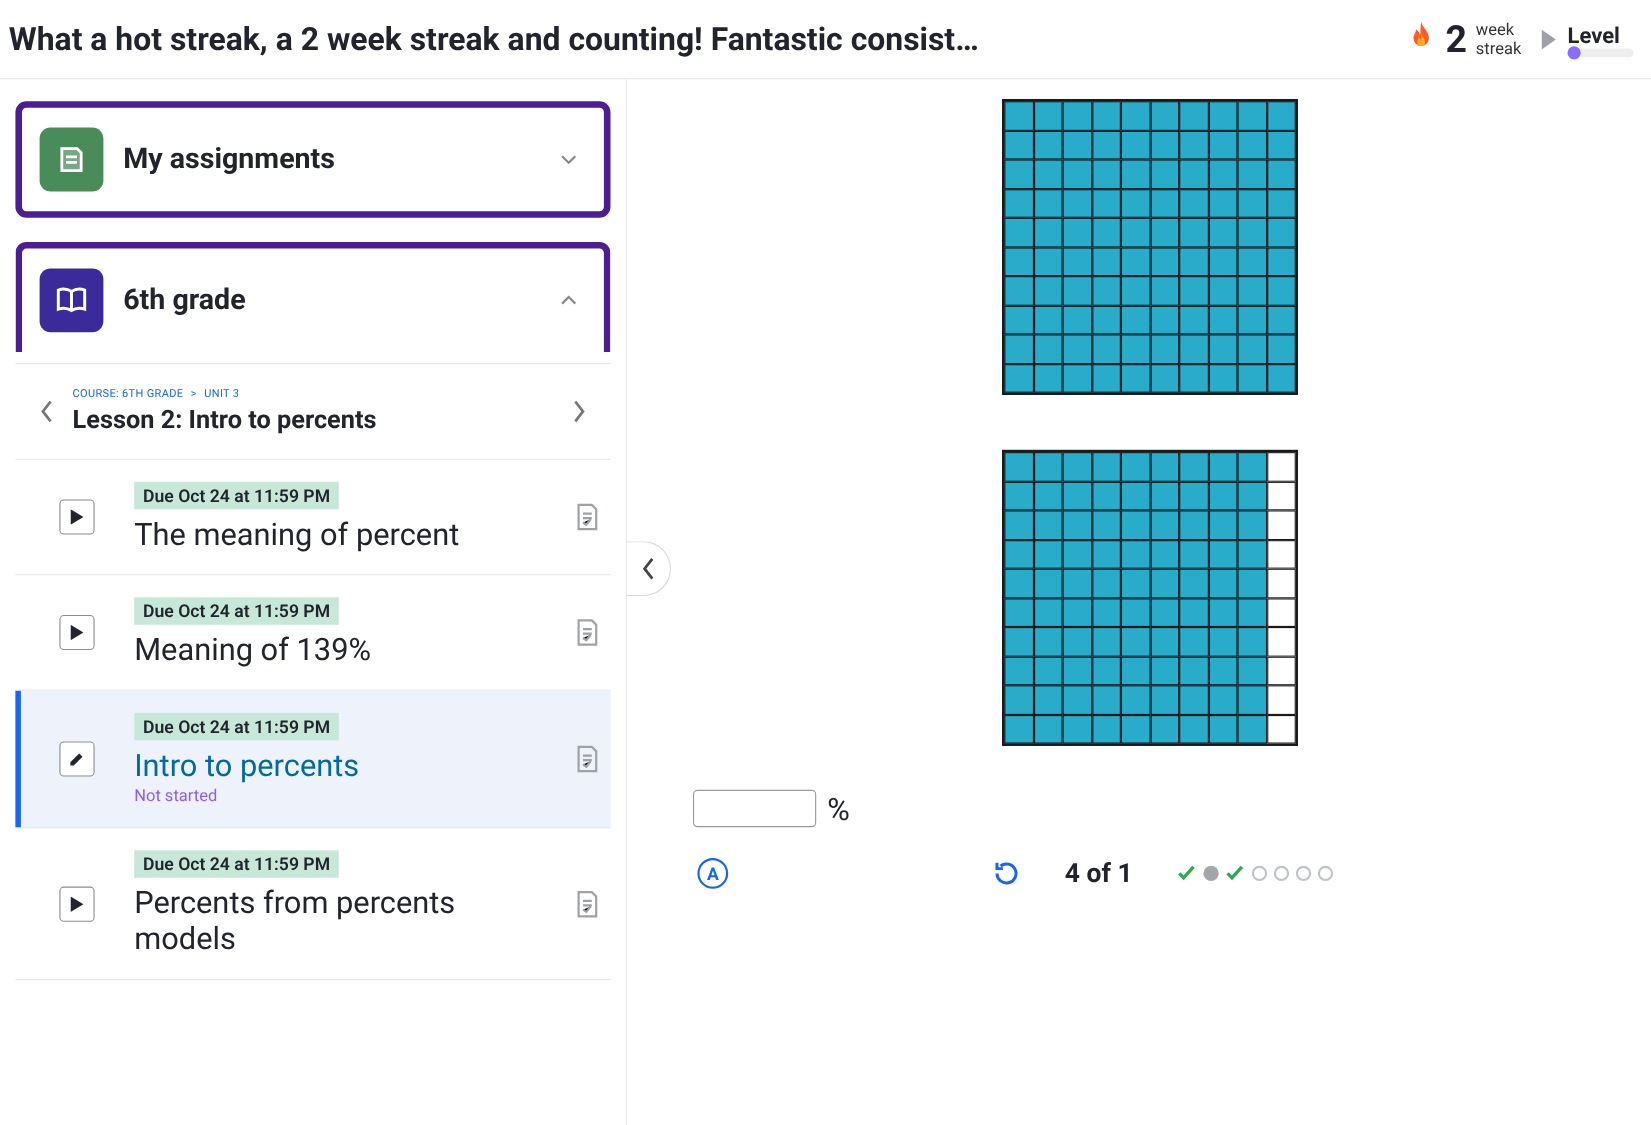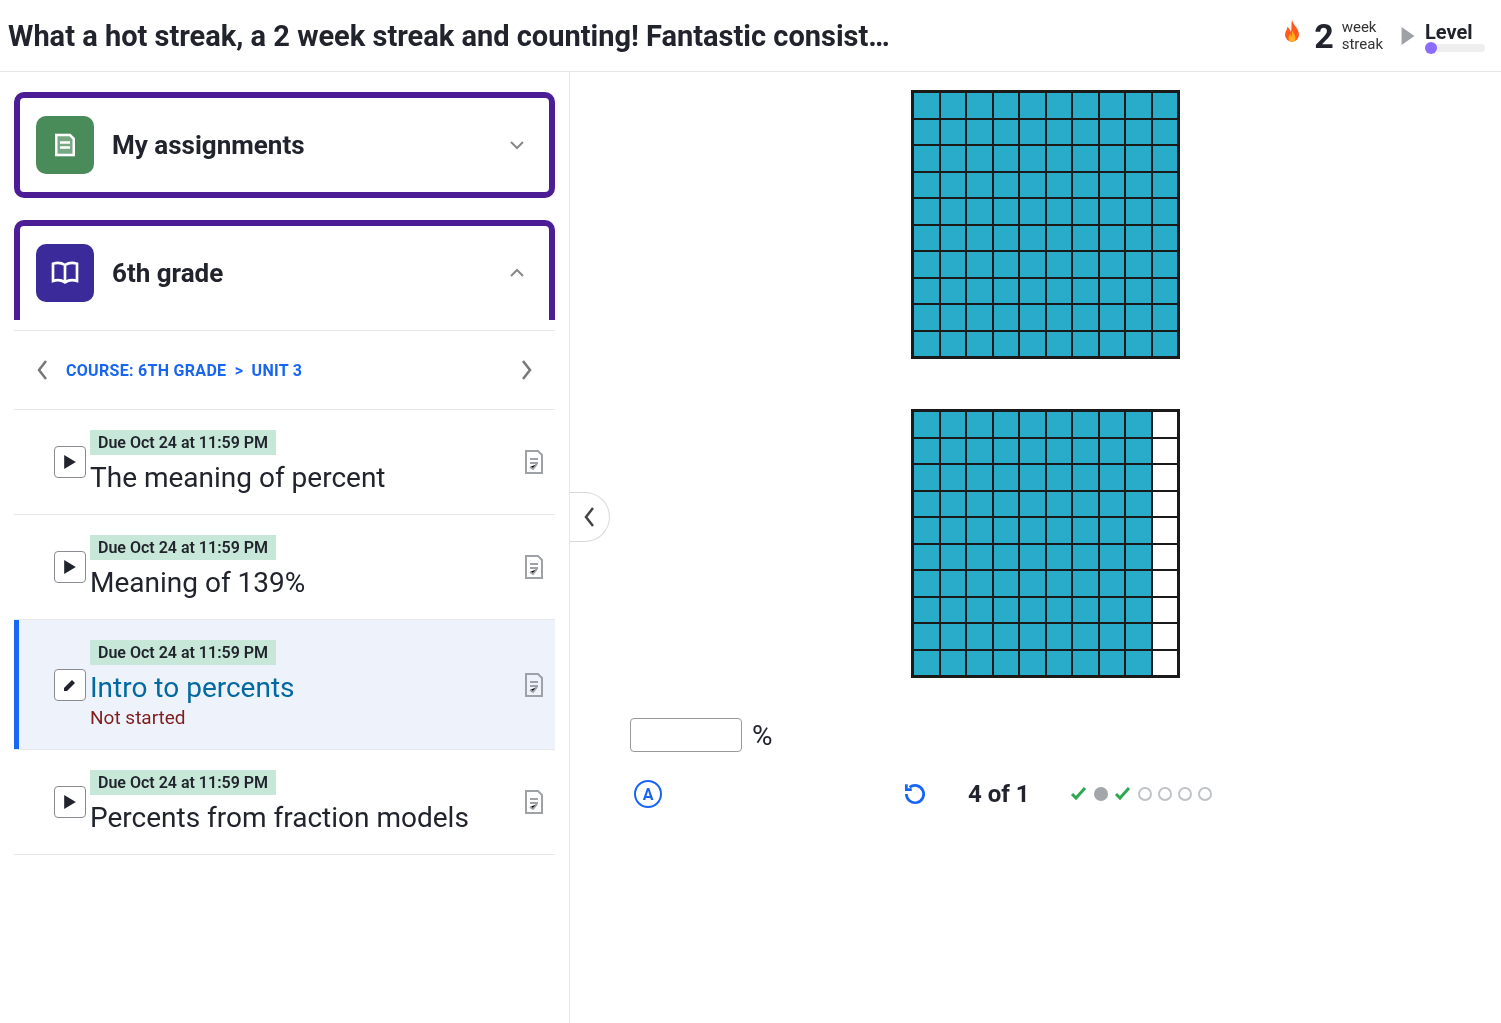--- a/index.html
+++ b/index.html
@@ -20,33 +20,33 @@
 .card-row{display:flex;align-items:center;gap:18px;border:6px solid #4c1d95;border-radius:10px;padding:18px 22px 18px 16px;cursor:pointer;background:#fff}
 .badge-sq{width:58px;height:58px;border-radius:10px;display:flex;align-items:center;justify-content:center;flex:0 0 58px}
 .badge-green{background:#4a8b5a}
 .badge-purple{background:#3b2b9a}
 .card-title{font-size:26px;font-weight:700;flex:1}
 .card-chev{color:#888}
 .course-block{margin-top:10px;border-top:1px solid #e5e7eb;border-bottom:1px solid #e5e7eb}
 .course-nav{display:flex;align-items:center;padding:22px 6px 22px 6px}
 .nav-chev{color:#777;padding:6px 16px;cursor:pointer;font-size:22px}
 .course-center{flex:1}
-.crumbs{font-size:16px;font-weight:700;letter-spacing:.3px}
+.crumbs{font-size:10px;font-weight:400;letter-spacing:.3px}
 .crumbs .a{color:#1865f2}
 .crumbs .sep{color:#1865f2;margin:0 4px}
 .lesson-title{font-size:23px;font-weight:700;margin-top:4px}
-.assign-item{display:flex;align-items:center;gap:4px;padding:20px 10px 20px 40px;border-bottom:1px solid #e5e7eb;position:relative}
+.assign-item{display:flex;align-items:center;gap:36px;padding:20px 10px 20px 40px;border-bottom:1px solid #e5e7eb;position:relative}
 .assign-item.active{background:#eef3fb}
 .assign-item.active::before{content:"";position:absolute;left:0;top:0;bottom:0;width:5px;background:#1865f2}
 .mini-icon{width:32px;height:32px;border:1.5px solid #8a8c91;border-radius:4px;display:flex;align-items:center;justify-content:center;flex:0 0 32px;background:#fff}
 .assign-body{flex:1}
 .due-chip{display:inline-block;background:#c7e8d9;font-size:16px;font-weight:600;padding:3px 8px;margin-bottom:6px}
 .assign-name{font-size:28px}
 .assign-item.active .assign-name{color:#0369a1}
-.assign-sub{font-size:19px;color:#7f1d1d;margin-top:2px}
+.assign-sub{font-size:15px;color:#8b5cf6;margin-top:2px}
 .trail-icon{color:#9ea1a6}
 .content{flex:1;position:relative;padding:18px 40px 20px 60px;overflow:auto}
 .collapse-tab{position:absolute;left:0;top:420px;width:40px;height:50px;border:1px solid #d6d8da;border-left:none;border-radius:0 25px 25px 0;background:#fff;display:flex;align-items:center;justify-content:center;cursor:pointer;font-size:22px;color:#555}
 .grids{display:flex;flex-direction:column;align-items:center;gap:50px;margin-bottom:40px}
 .grid{display:grid;grid-template-columns:repeat(10,26.5px);grid-template-rows:repeat(10,26.5px);gap:0;border:2px solid #1a1a1a;width:fit-content;background:#1a1a1a}
 .cell{background:#fff;border:.5px solid #1a1a1a}
 .cell.f{background:#29abca}
 .question{font-size:26px;font-weight:700;text-align:center;margin:18px 0 26px}
 .answer-row{display:flex;align-items:center;gap:10px;justify-content:flex-start}
 .answer-input{width:112px;height:34px;border:1px solid #999;border-radius:4px;font-size:18px;padding:2px 8px}
@@ -131,20 +131,21 @@
               <path fill="none" stroke="#777" stroke-width="2.5" d="M10 2L3 11l7 9"></path>
             </svg>
         </div>
         <div class="course-center">
           <div class="crumbs">
             <span class="a">COURSE:</span>
             <span class="a">6TH GRADE</span>
             <span class="sep">&gt;</span>
             <span class="a">UNIT 3</span>
           </div>
+          <div class="lesson-title">Lesson 2: Intro to percents</div>
         </div>
         <div class="nav-chev">
           <svg width="14" height="22" viewBox="0 0 14 22">
               <path fill="none" stroke="#777" stroke-width="2.5" d="M4 2l7 9-7 9"></path>
             </svg>
         </div>
       </div>
     </div>
 
     <div id="assign-list">
@@ -189,21 +190,21 @@
               <path stroke="#9ea1a6" stroke-width="2" d="M7 10h8M7 14h8M7 18l3 2 4-5"></path>
             </svg>
           </div>
         </div>
         <div class="assign-item">
           <div class="mini-icon">
             <svg width="12" height="14" viewBox="0 0 10 12">
               <path fill="#21242c" d="M0 0l10 6L0 12z"></path>
             </svg>
           </div>
-          <div class="assign-body"><span class="due-chip">Due Oct 24 at 11:59 PM</span><div class="assign-name">Percents from fraction models</div></div>
+          <div class="assign-body"><span class="due-chip">Due Oct 24 at 11:59 PM</span><div class="assign-name">Percents from percents models</div></div>
           <div class="trail-icon">
             <svg width="22" height="26" viewBox="0 0 22 26">
               <path fill="none" stroke="#9ea1a6" stroke-width="2" d="M3 2h12l4 4v18H3z"></path>
               <path stroke="#9ea1a6" stroke-width="2" d="M7 10h8M7 14h8M7 18l3 2 4-5"></path>
             </svg>
           </div>
         </div>
       </div>
 
   </div>

